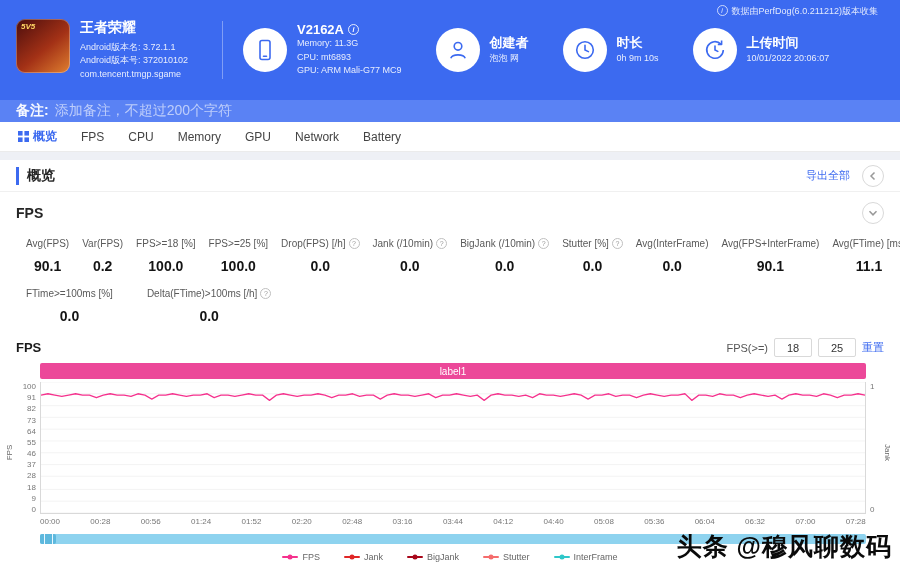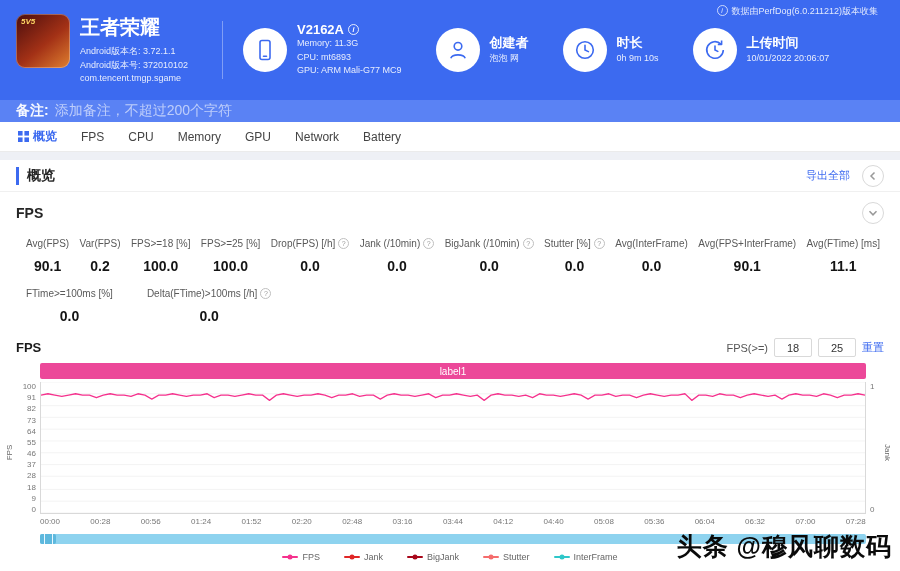--- a/index.html
+++ b/index.html
@@ -7,21 +7,21 @@
     width: 900px; height: 571px; position: relative; overflow: hidden;
     background: #fff; font-family: "Liberation Sans", sans-serif; color: #333;
   }
   
   .header { height: 100px; background: #3c6af0; color: #fff; display: flex; align-items: center; padding: 0 16px; position: relative; }
   .app { display: flex; gap: 10px; width: 206px; align-items: flex-start; flex: none; }
   .app-icon { width: 54px; height: 54px; border-radius: 9px; flex: none; position: relative;
     background: linear-gradient(140deg, #4a0d0d 0%, #a33116 55%, #e08030 100%);
     box-shadow: inset 0 0 0 1px rgba(255,255,255,.3); }
   .app-icon .tag { position: absolute; top: 3px; left: 5px; font-size: 8px; font-weight: bold; color: #ffd764; font-style: italic; }
-  .app-title { font-size: 20px; font-weight: bold; margin-bottom: 4px; }
+  .app-title { font-size: 14px; font-weight: bold; margin-bottom: 4px; }
   .app-meta { font-size: 9px; opacity: .88; line-height: 1.5; white-space: nowrap; }
   .vdiv { width: 1px; height: 58px; background: rgba(255,255,255,.35); margin-right: 20px; flex: none; }
   .hgroup { display: flex; align-items: center; gap: 10px; margin-right: 34px; flex: none; }
   .circle-ic { width: 44px; height: 44px; border-radius: 50%; background: #fff; display: flex; align-items: center; justify-content: center; flex: none; }
   .hg-title { font-size: 13px; font-weight: bold; display: flex; align-items: center; gap: 4px; }
   .hg-sub { font-size: 9px; opacity: .88; line-height: 1.55; white-space: nowrap; }
   .info-dot-light { width: 11px; height: 11px; border-radius: 50%; border: 1px solid rgba(255,255,255,.85); color: #fff;
     font-size: 7px; display: inline-flex; align-items: center; justify-content: center; font-style: italic; flex: none; }
   .version-note { position: absolute; top: 5px; right: 22px; font-size: 9px; opacity: .85; display: flex; gap: 4px; align-items: flex-start; }
   
@@ -34,21 +34,21 @@
   .tab.active { color: #3c6af0; font-weight: bold; }
   .gray-gap { height: 8px; background: #eef0f5; }
   
   .section-row { height: 32px; display: flex; align-items: center; padding: 0 16px; border-bottom: 1px solid #f0f0f0; background: #fff; }
   .sec-title { font-size: 14px; font-weight: bold; color: #262626; border-left: 3px solid #3c6af0; padding-left: 8px; }
   .export { margin-left: auto; color: #3c6af0; font-size: 11px; cursor: pointer; }
   .circ-btn { width: 22px; height: 22px; border-radius: 50%; border: 1px solid #d9d9d9; display: flex; align-items: center; justify-content: center; color: #888; margin-left: 12px; background: #fff; cursor: pointer; flex: none; }
   
   .fps-head { display: flex; align-items: center; padding: 10px 16px 0; }
   .fps-title { font-size: 14px; font-weight: bold; color: #262626; }
-  .metrics-r1 { display: flex; justify-content: space-between; padding: 14px 20px 0 26px; }
+  .metrics-r1 { display: flex; justify-content: space-between; padding: 14px 20px 0 26px; gap: 13px; }
   .metrics-r2 { display: flex; gap: 34px; padding: 14px 20px 0 26px; }
   .metric { text-align: center; }
   .m-label { font-size: 10px; color: #595959; display: flex; align-items: center; gap: 3px; justify-content: center; white-space: nowrap; }
   .m-value { font-size: 14px; font-weight: bold; color: #141414; margin-top: 9px; }
   .info-dot { width: 11px; height: 11px; border-radius: 50%; border: 1px solid #bfbfbf; color: #999; font-size: 7px; display: inline-flex; align-items: center; justify-content: center; flex: none; cursor: pointer; }
   
   .chart-ctrl { display: flex; align-items: center; padding: 14px 16px 4px; }
   .chart-fps-label { font-weight: bold; font-size: 13px; color: #1a1a1a; }
   .ctrl-right { margin-left: auto; display: flex; align-items: center; gap: 6px; font-size: 11px; color: #555; }
   .th-input { width: 38px; height: 19px; border: 1px solid #d9d9d9; border-radius: 2px; font-size: 11px; text-align: center; color: #333; font-family: "Liberation Sans", sans-serif; }

